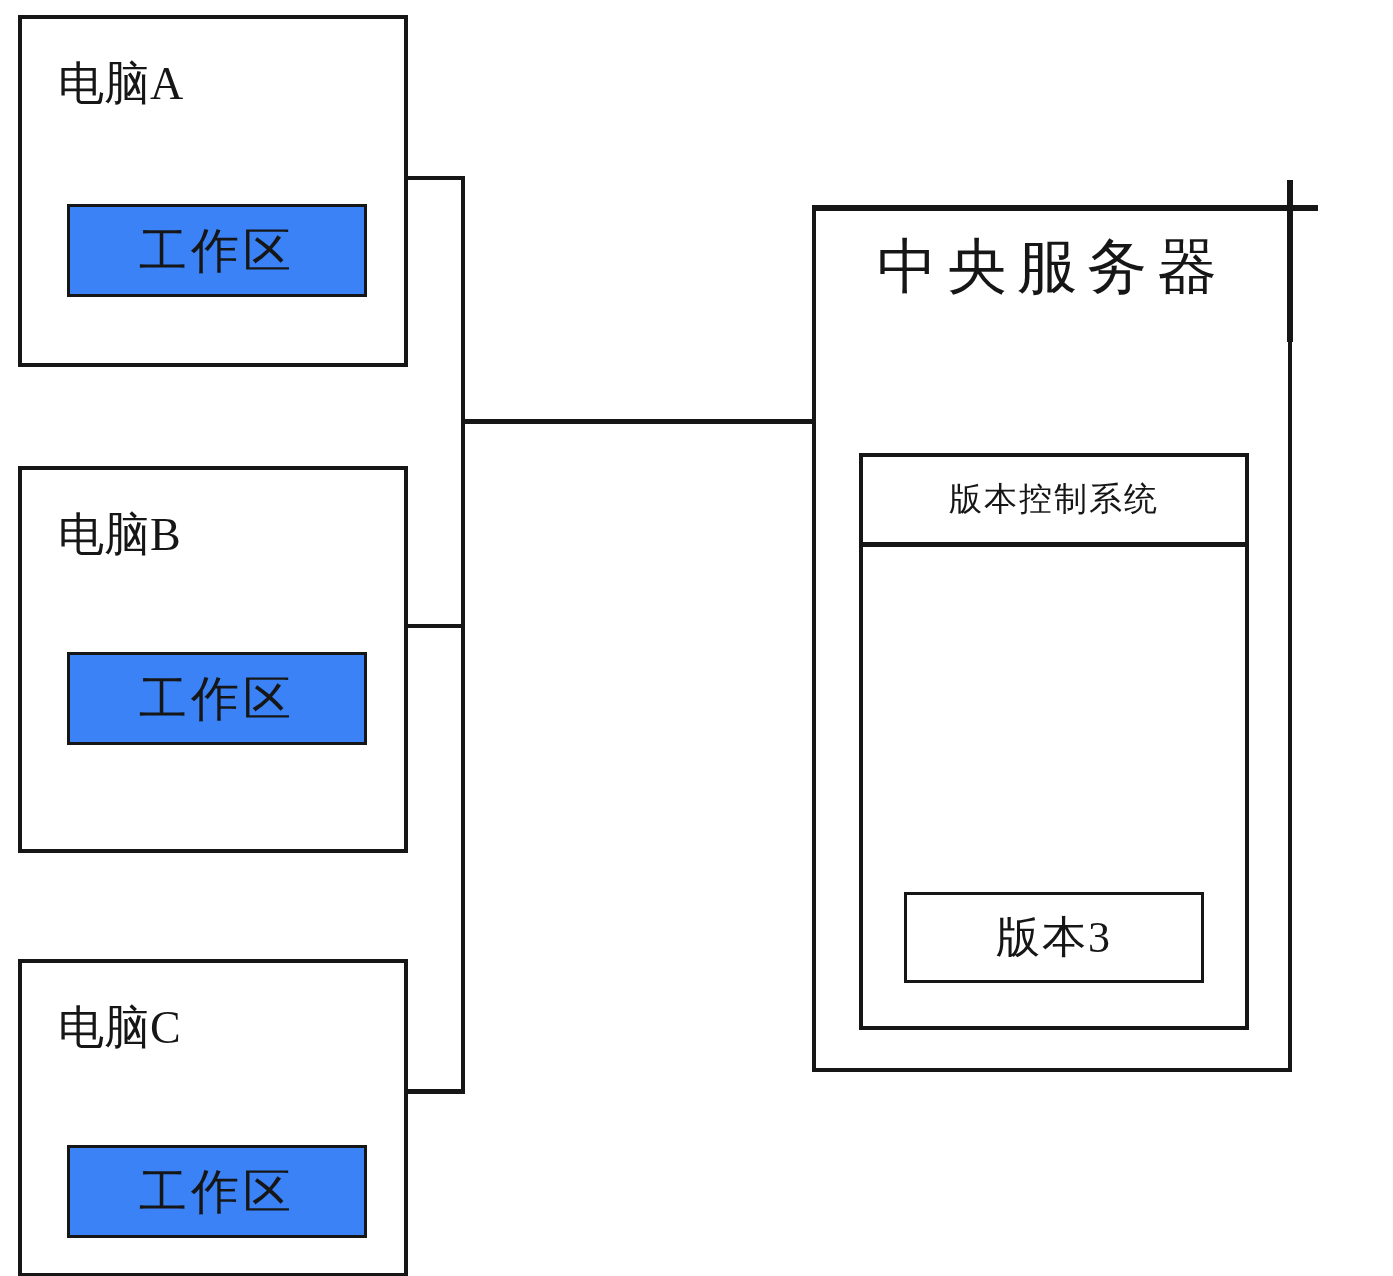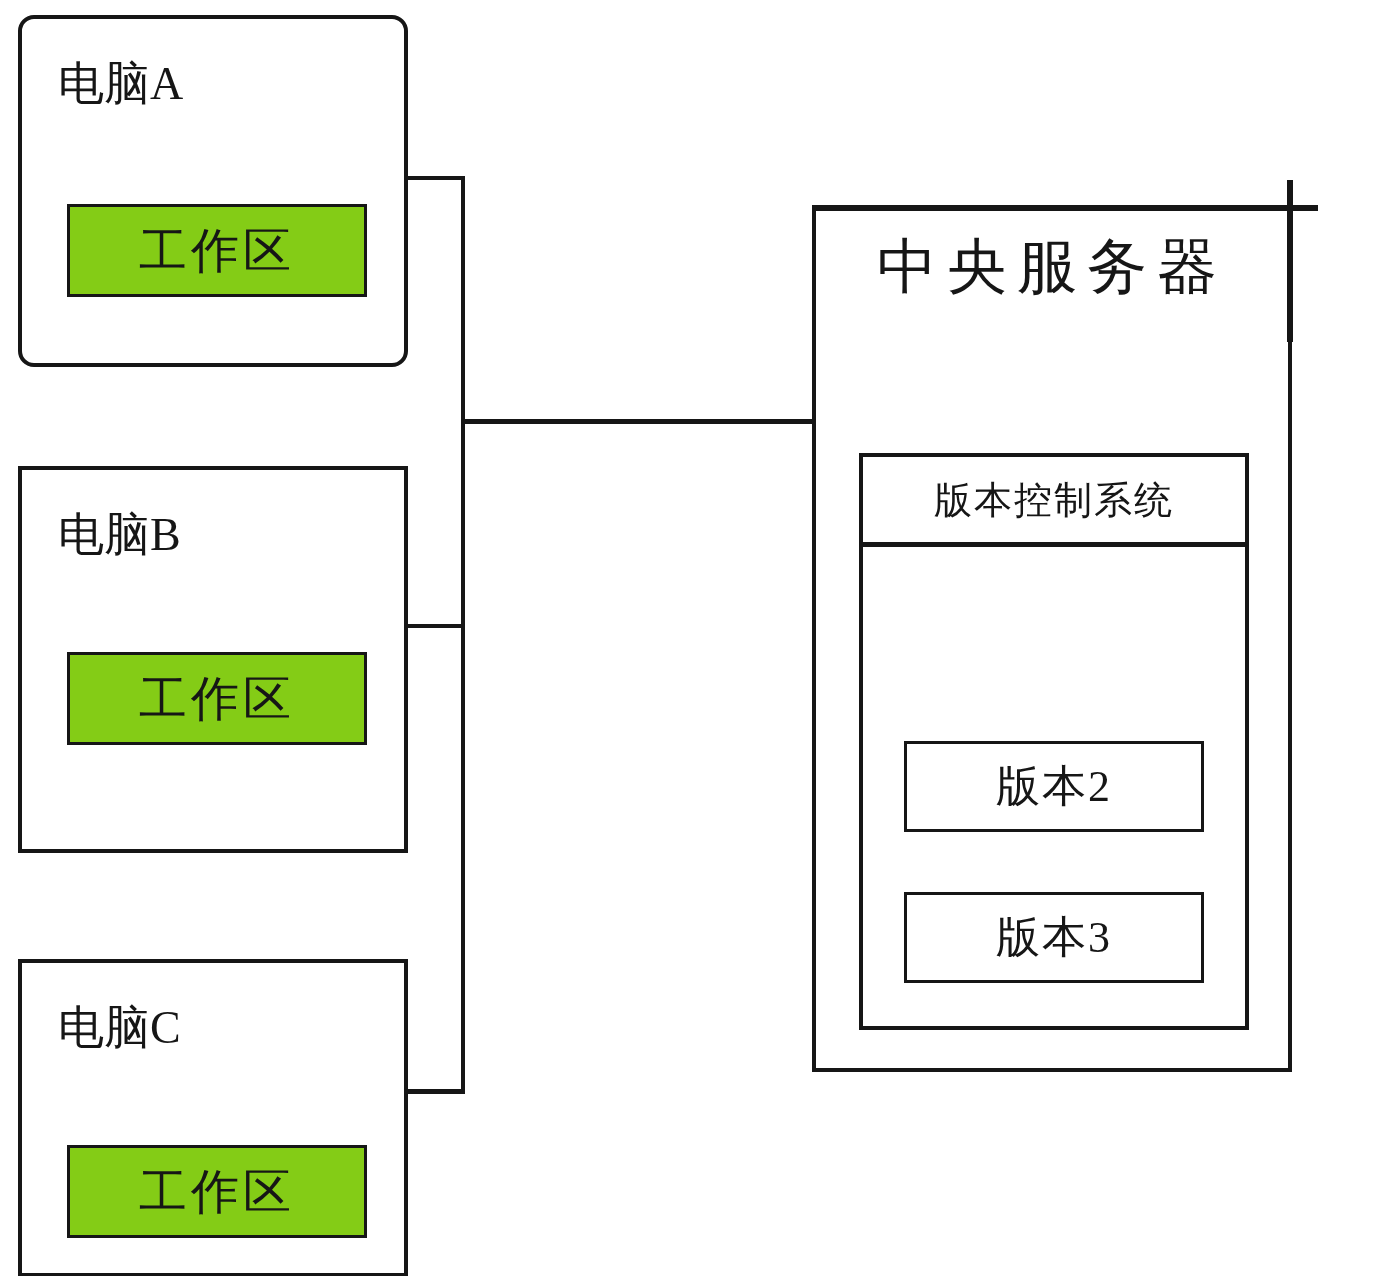--- a/index.html
+++ b/index.html
@@ -34,21 +34,21 @@
   }
   
   .ws-box {
     position: absolute;
     left: 45px;
     top: 182px;
     box-sizing: border-box;
     width: 300px;
     height: 93px;
     border: 3px solid #161616;
-    background: #84cc16;
+    background: #3b82f6;
     display: flex;
     align-items: center;
     justify-content: center;
   }
   .ws-label {
     font-size: 48px;
     letter-spacing: 4px;
     line-height: 1;
     white-space: nowrap;
   }
@@ -94,21 +94,21 @@
   }
   .vcs-header {
     box-sizing: border-box;
     height: 90px;
     border-bottom: 5px solid #161616;
     display: flex;
     align-items: center;
     justify-content: center;
   }
   .vcs-title {
-    font-size: 38px;
+    font-size: 33px;
     letter-spacing: 2px;
     line-height: 1;
     white-space: nowrap;
   }
   .ver-box {
     position: absolute;
     left: 41px;
     box-sizing: border-box;
     width: 300px;
     height: 91px;
@@ -123,21 +123,21 @@
     letter-spacing: 2px;
     line-height: 1;
     white-space: nowrap;
   }
 </style>
 </head>
 <body>
 
 <div class="canvas">
 
-  <div class="comp-box" style="left:18px; top:15px; height:352px;border-radius:16px;">
+  <div class="comp-box" style="left:18px; top:15px; height:352px;">
     <div class="comp-label">电脑A</div>
     <div class="ws-box" style="top:185px;">
       <span class="ws-label">工作区</span>
     </div>
   </div>
 
   <div class="comp-box" style="left:18px; top:466px; height:387px;">
     <div class="comp-label">电脑B</div>
     <div class="ws-box">
       <span class="ws-label">工作区</span>
@@ -157,23 +157,20 @@
   <div class="line" style="left:461px; top:176px; width:4px; height:918px;"></div>
   <div class="line" style="left:463px; top:419px; width:351px; height:5px;"></div>
 
   <div class="server-box">
     <div class="server-title">中央服务器</div>
 
     <div class="vcs-box">
       <div class="vcs-header">
         <span class="vcs-title">版本控制系统</span>
       </div>
-      <div class="ver-box" style="top:284px;">
-        <span class="ver-label">版本2</span>
-      </div>
       <div class="ver-box" style="top:435px;justify-content:center;">
         <span class="ver-label">版本3</span>
       </div>
     </div>
   </div>
 
   <div class="line" style="left:1292px; top:205px; width:26px; height:6px;"></div>
   <div class="line" style="left:1287px; top:180px; width:6px; height:162px;"></div>
 
 </div>

